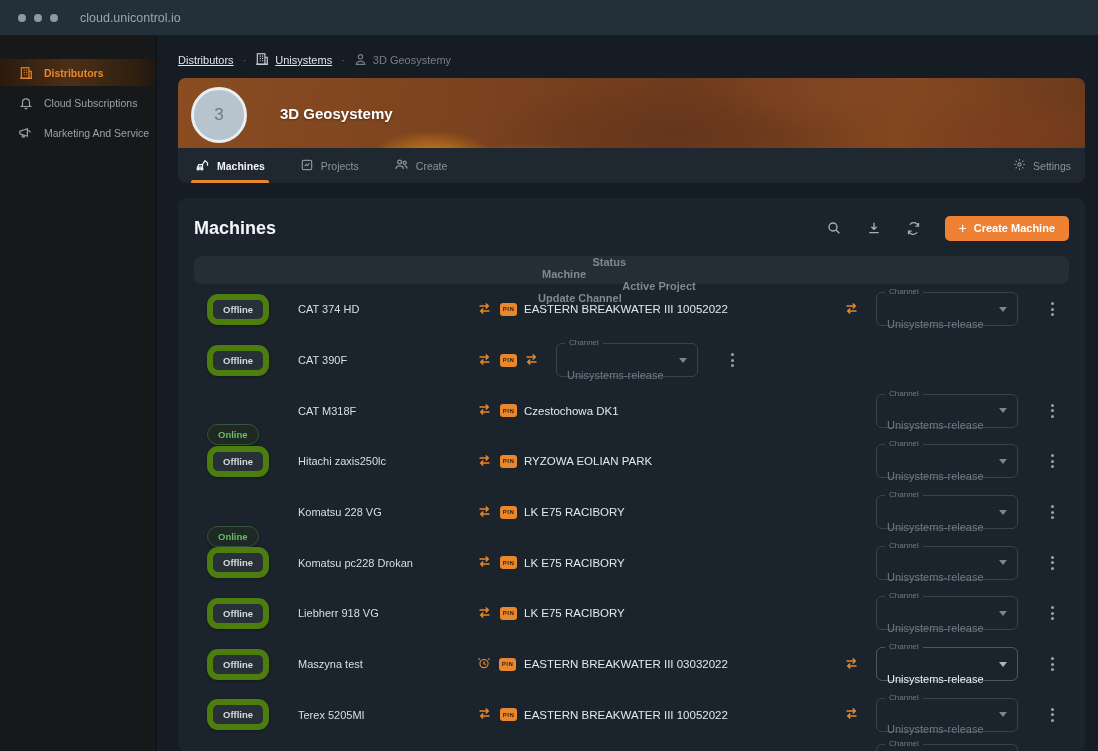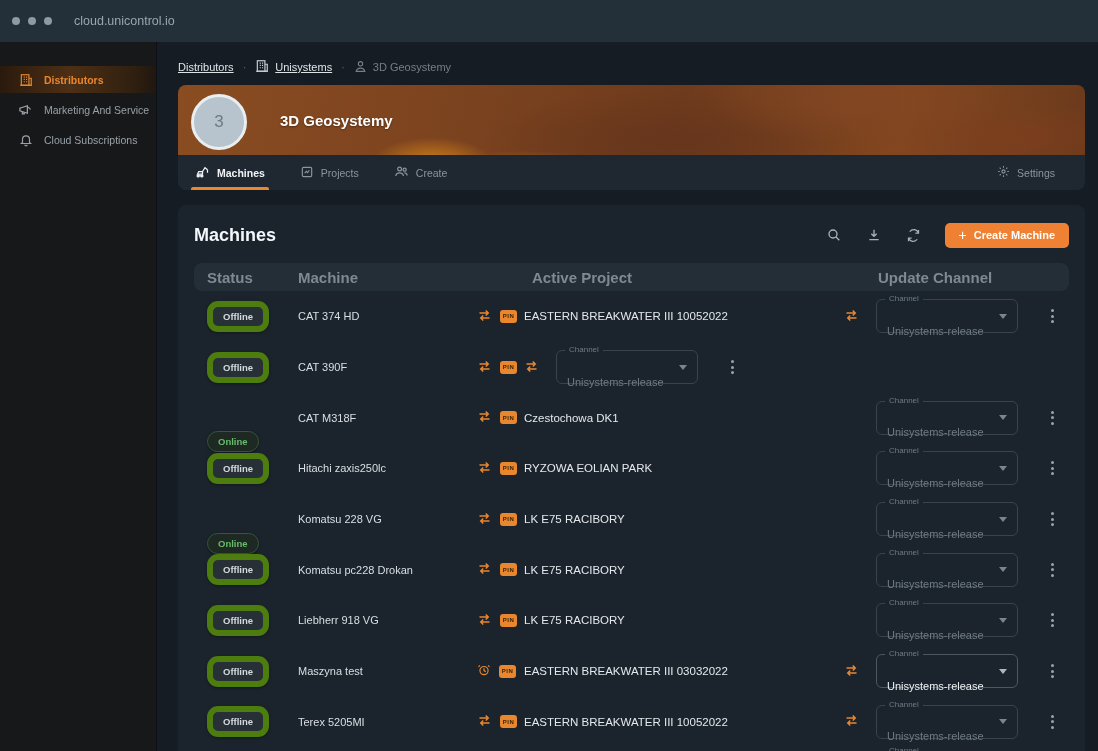--- a/index.html
+++ b/index.html
@@ -1,20 +1,20 @@
 <!DOCTYPE html>
 <html><head>
 <meta charset="utf-8">
 <style>
   * { margin:0; padding:0; box-sizing:border-box; }
   html,body { width:1098px; height:751px; overflow:hidden; background:#10161c;
     font-family:"Liberation Sans", sans-serif; }
 
   
-  .topbar { height:42px; background:#233039; display:flex; align-items:center; padding-left:12px; }
+  .topbar { height:35px; background:#233039; display:flex; align-items:center; padding-left:18px; }
   .dots { display:flex; gap:8px; margin-right:22px; }
   .dot { width:8px; height:8px; border-radius:50%; background:#8e99a1; }
   .url { color:#9aa5ad; font-size:12.5px; }
 
   
   .frame { display:flex; height:716px; }
   .sidebar { width:157px; background:#17181a; flex-shrink:0; padding-top:24px; border-right:1px solid #0d1115; }
   .side-item { display:flex; align-items:center; gap:11px; height:27px; padding-left:18px;
     color:#99a1a8; font-size:10.5px; margin-bottom:3px; cursor:pointer; }
   .side-item .sicon { width:15px; height:15px; display:flex; align-items:center; justify-content:center; }
@@ -50,39 +50,39 @@
     color:#ffffff; font-size:15px; font-weight:bold; text-shadow:0 1px 2px rgba(0,0,0,.4); }
 
   .tabs { height:35px; background:#1f2830; display:flex; align-items:center; padding:0 14px 0 17px; }
   .tab { display:flex; align-items:center; gap:7px; font-size:10.5px; color:#8b949c;
     margin-right:35px; height:100%; position:relative; cursor:pointer; }
   .tab svg { stroke:#8b949c; }
   .tab.active { color:#f2f5f7; font-weight:bold; }
   .tab.active svg { stroke:#f2f5f7; }
   .tab.active::after { content:""; position:absolute; left:-4px; right:-4px; bottom:0; height:3px;
     background:#e8872e; border-radius:2px 2px 0 0; }
-  .tab-settings { margin-left:auto; margin-right:16px; }
+  .tab-settings { margin-left:auto; margin-right:0; }
 
   
   .machines-card { width:907px; margin-top:15px; background:#1b242c; border-radius:8px;
     height:554px; padding:17px 16px 0 16px; overflow:hidden; position:relative; }
   .m-head { display:flex; align-items:center; margin-bottom:15px; }
   .m-title { color:#f4f7f9; font-size:18px; font-weight:bold; }
   .m-tools { margin-left:auto; display:flex; align-items:center; gap:14px; }
   .tool-btn { width:26px; height:26px; display:flex; align-items:center; justify-content:center;
     cursor:pointer; border-radius:50%; }
   .tool-btn svg { stroke:#a7b0b8; }
   .create-btn { margin-left:4px; background:#ee8133; color:#fff; font-size:11px; font-weight:bold;
     border:none; border-radius:5px; height:25px; padding:0 14px; display:flex; align-items:center; gap:7px;
     cursor:pointer; font-family:"Liberation Sans", sans-serif; }
   .create-btn .plus { font-size:14px; font-weight:normal; line-height:1; }
 
   
   .thead { height:28px; background:#242e37; border-radius:8px; display:flex; align-items:center;
-    font-size:15px; color:#7f8992; font-weight:bold; }
+    font-size:11px; color:#7f8992; font-weight:bold;flex-direction:column; }
   .col-status { width:104px; padding-left:13px; flex-shrink:0; }
   .col-machine { width:179px; flex-shrink:0; }
   .col-icons { width:47px; flex-shrink:0; display:flex; align-items:center; gap:8px; }
   .col-project { flex:1; display:flex; align-items:center; }
   .col-rightswap { width:32px; flex-shrink:0; display:flex; align-items:center; }
   .col-channel { width:160px; flex-shrink:0; }
   .col-kebab { width:33px; flex-shrink:0; display:flex; justify-content:center; }
   .thead .col-project { padding-left:55px; }
   .thead .col-channel-h { width:195px; flex-shrink:0; padding-left:4px; }
 
@@ -136,36 +136,36 @@
             <rect x="4" y="3" width="13" height="18"></rect>
             <path d="M17 9h4v12h-4"></path>
             <path d="M8 7h2M12 7h2M8 11h2M12 11h2M8 15h2M12 15h2"></path>
             <path d="M2 21h20"></path>
           </svg>
         </span>
         <span>Distributors</span>
       </div>
       <div class="side-item">
         <span class="sicon">
+          <svg width="14" height="14" viewBox="0 0 24 24" fill="none" stroke-width="2" stroke="currentColor">
+            <path d="M18 16v-5a6 6 0 0 0-12 0v5l-2 2h16l-2-2z"></path>
+            <path d="M10 20a2 2 0 0 0 4 0"></path>
+          </svg>
+        </span>
+        <span>Cloud Subscriptions</span>
+      </div>
+      <div class="side-item">
+        <span class="sicon">
           <svg width="15" height="15" viewBox="0 0 24 24" fill="none" stroke-width="2" stroke="currentColor">
             <path d="M3 10v4l12 4V6L3 10z"></path>
             <path d="M15 8a9 9 0 0 1 5 4"></path>
             <path d="M7 15v4h3v-3"></path>
           </svg>
         </span>
         <span>Marketing And Service</span>
-      </div>
-      <div class="side-item">
-        <span class="sicon">
-          <svg width="14" height="14" viewBox="0 0 24 24" fill="none" stroke-width="2" stroke="currentColor">
-            <path d="M18 16v-5a6 6 0 0 0-12 0v5l-2 2h16l-2-2z"></path>
-            <path d="M10 20a2 2 0 0 0 4 0"></path>
-          </svg>
-        </span>
-        <span>Cloud Subscriptions</span>
       </div>
     </nav>
 
   <div class="main">
     <div class="breadcrumb" id="breadcrumb">
         <span class="crumb">
           <span>Distributors</span>
         </span>
         <span class="crumb-sep">·</span>
         <span class="crumb">

